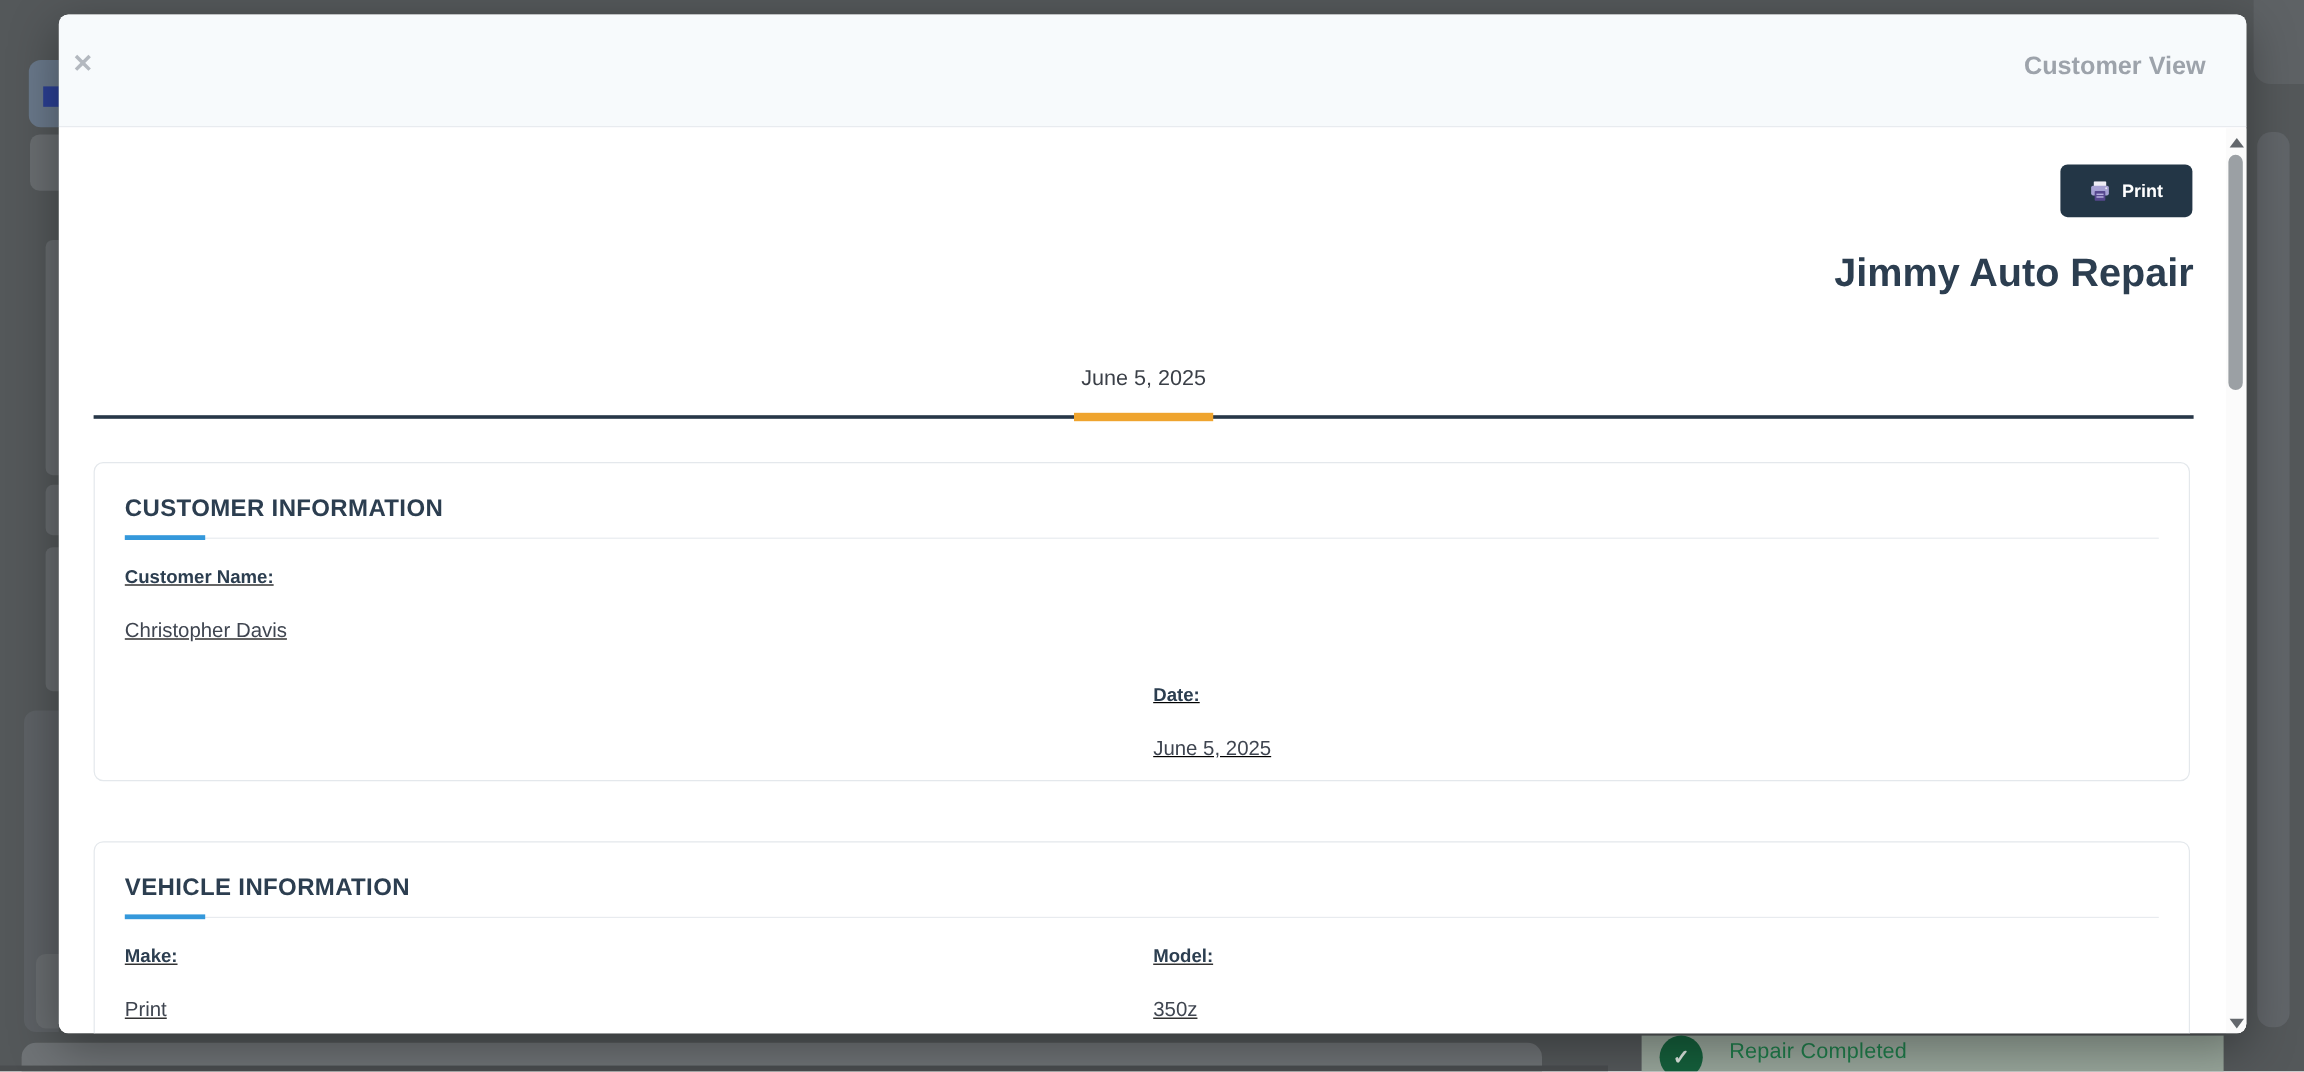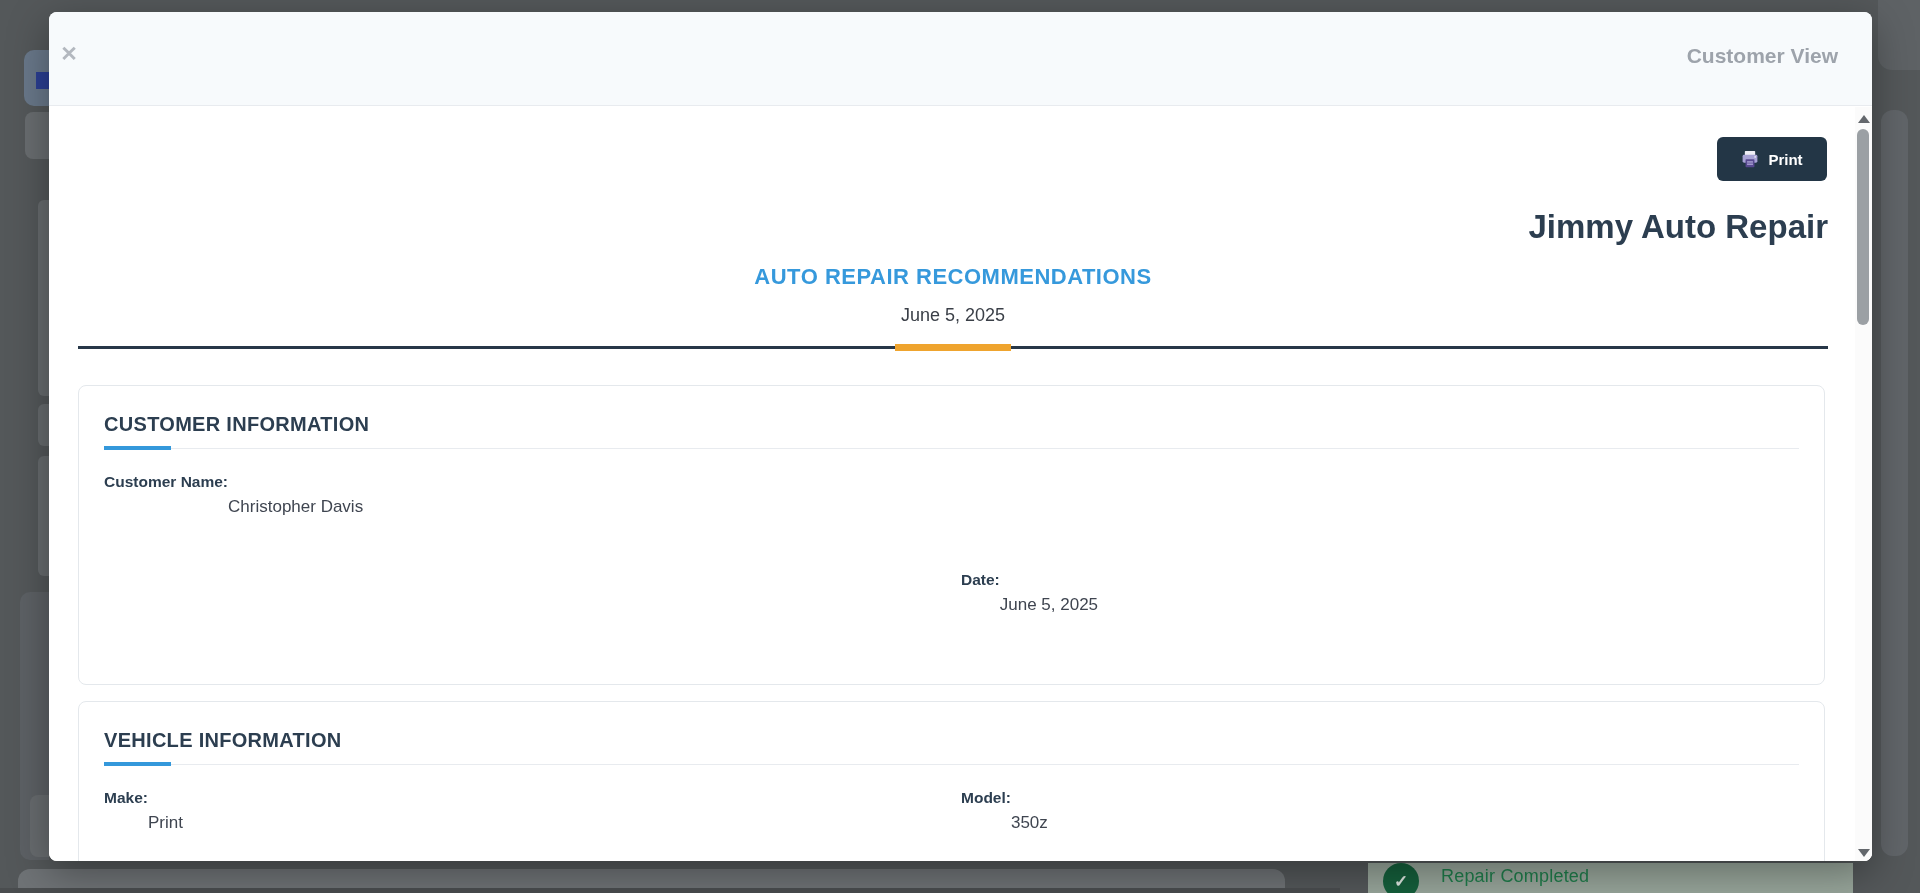--- a/index.html
+++ b/index.html
@@ -51,28 +51,28 @@
   .report-head { position:absolute; left:29px; width:1750px; text-align:center; }
   .h-business  { top:196px; font-size:33px; font-weight:bold; color:#2c3e50;text-align:right; }
   .h-subtitle  { top:252px; font-size:22px; font-weight:bold; color:#3699dc; letter-spacing:.5px; }
   .h-date      { top:293px; font-size:18px; color:#3a3f47; }
 
   .head-divider { position:absolute; left:29px; top:334px; width:1750px; height:3px; background:#273748; }
   .head-divider-accent { position:absolute; left:817px; top:-2px; width:116px; height:7px; background:#efa42e; }
 
   
   .card { position:absolute; left:29px; width:1747px; background:#fff; border:1px solid #e4e8ec; border-radius:8px; }
-  .card-customer { top:373px; height:300px; }
+  .card-customer { top:373px; height:266px; }
   .card-vehicle  { top:689px; height:250px; }
 
   .sec-title { position:absolute; left:25px; top:27px; font-size:20px; font-weight:bold; color:#2c3e50; letter-spacing:.3px; }
   .sec-line  { position:absolute; left:25px; top:62px; right:25px; height:1px; background:#e8ebef; }
   .sec-line-accent { position:absolute; left:0; top:-2px; width:67px; height:4px; background:#3498db; }
 
-  .fld { position:absolute; display:flex; flex-direction:row; }
+  .fld { position:absolute; display:flex; flex-direction:column;text-decoration:underline; }
   .fld .lbl { font-size:15.5px; font-weight:bold; color:#2c3e50; line-height:19px; }
   .fld .val { margin-top:24px; font-size:17px; color:#3f4550; line-height:21px; }
   .c1 { left:25px; }  .c2 { left:882px; }
   .rA { top:86px; }   .rB { top:184px; }
 
   
   .sb-track { position:absolute; left:1806px; top:95px; width:17px; height:754px; background:#fbfbfb; }
   .sb-up    { position:absolute; left:3px; top:8px;  width:0; height:0;
               border-left:6px solid transparent; border-right:6px solid transparent; border-bottom:8px solid #63676c; cursor:pointer; }
   .sb-down  { position:absolute; left:3px; top:742px; width:0; height:0;
@@ -119,21 +119,20 @@
           <circle cx="19" cy="8" r="1.2" fill="#e8e6f2"></circle>
           <rect x="6" y="11" width="12" height="11" rx="1" fill="#57488f"></rect>
           <rect x="8" y="14" width="8" height="1.6" fill="#b9b2e0"></rect>
           <rect x="8" y="17" width="8" height="1.6" fill="#b9b2e0"></rect>
         </svg>
       </span>
       <span>Print</span>
     </button>
 
     <div class="report-head h-business">Jimmy Auto Repair</div>
-    <div class="report-head h-subtitle">AUTO REPAIR RECOMMENDATIONS</div>
     <div class="report-head h-date">June 5, 2025</div>
 
     <div class="head-divider">
       <div class="head-divider-accent"></div>
     </div>
 
     <div class="card card-customer">
       <div class="sec-title">CUSTOMER INFORMATION</div>
       <div class="sec-line">
         <div class="sec-line-accent"></div>

